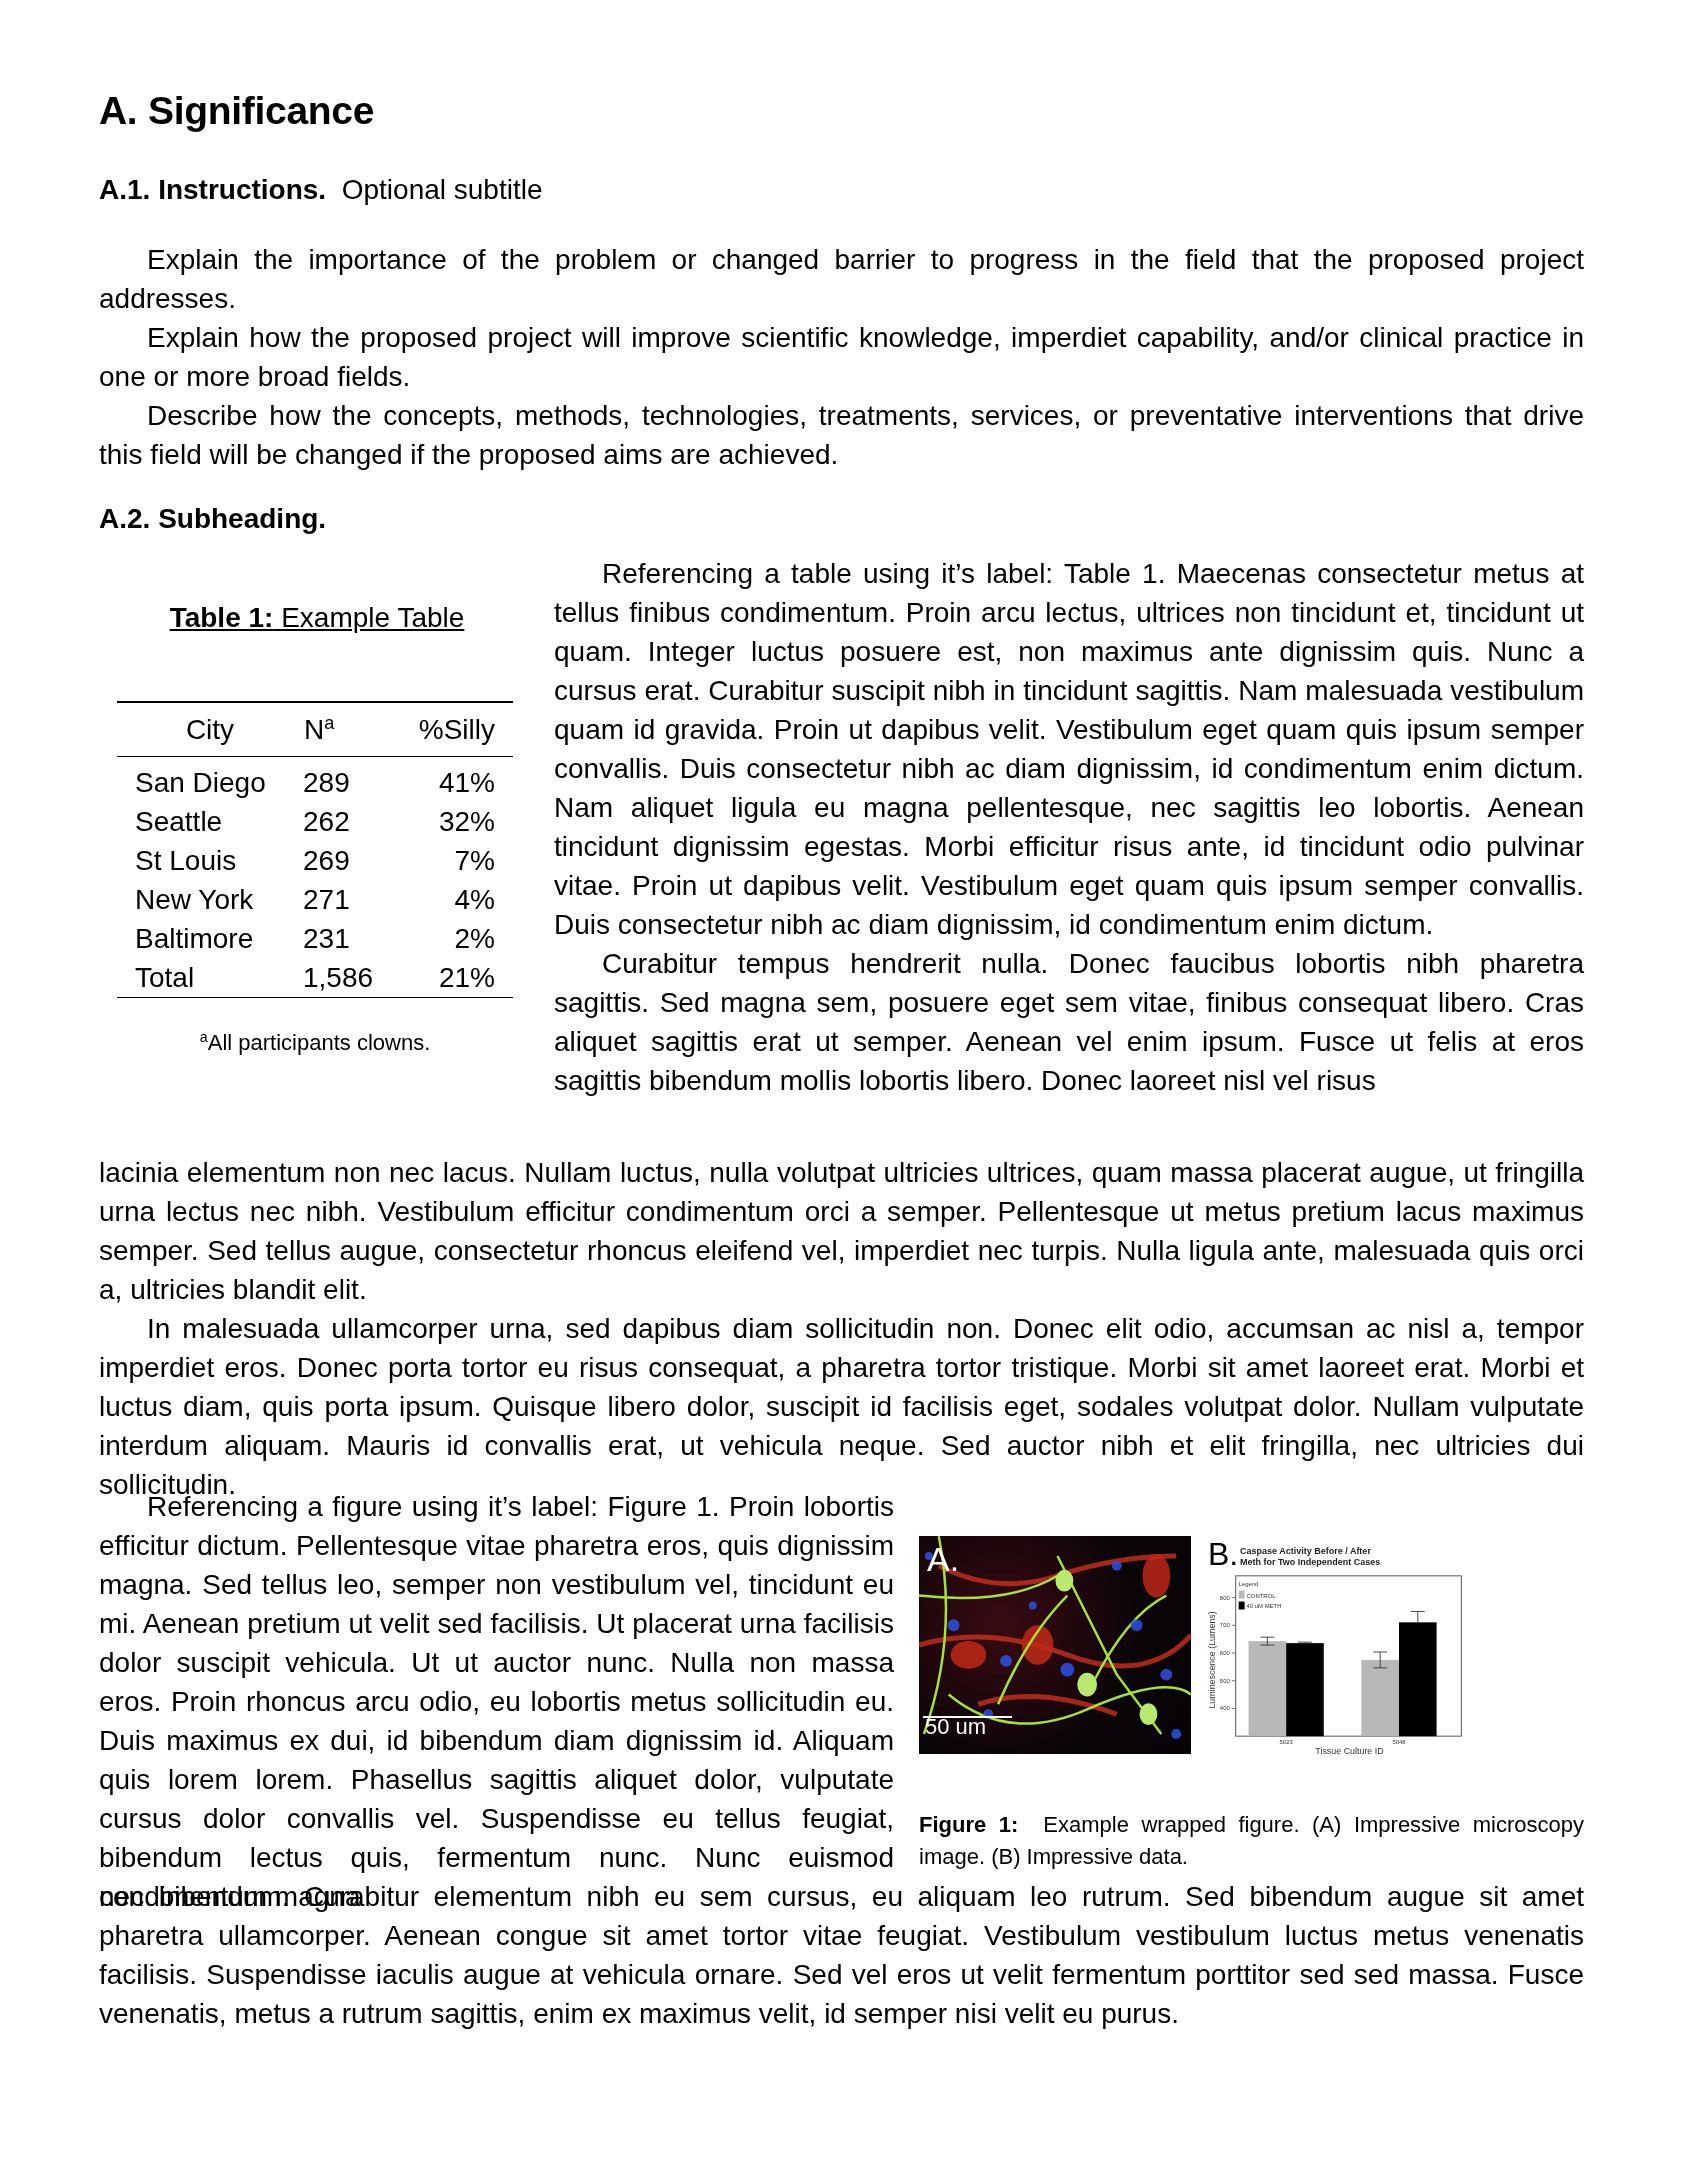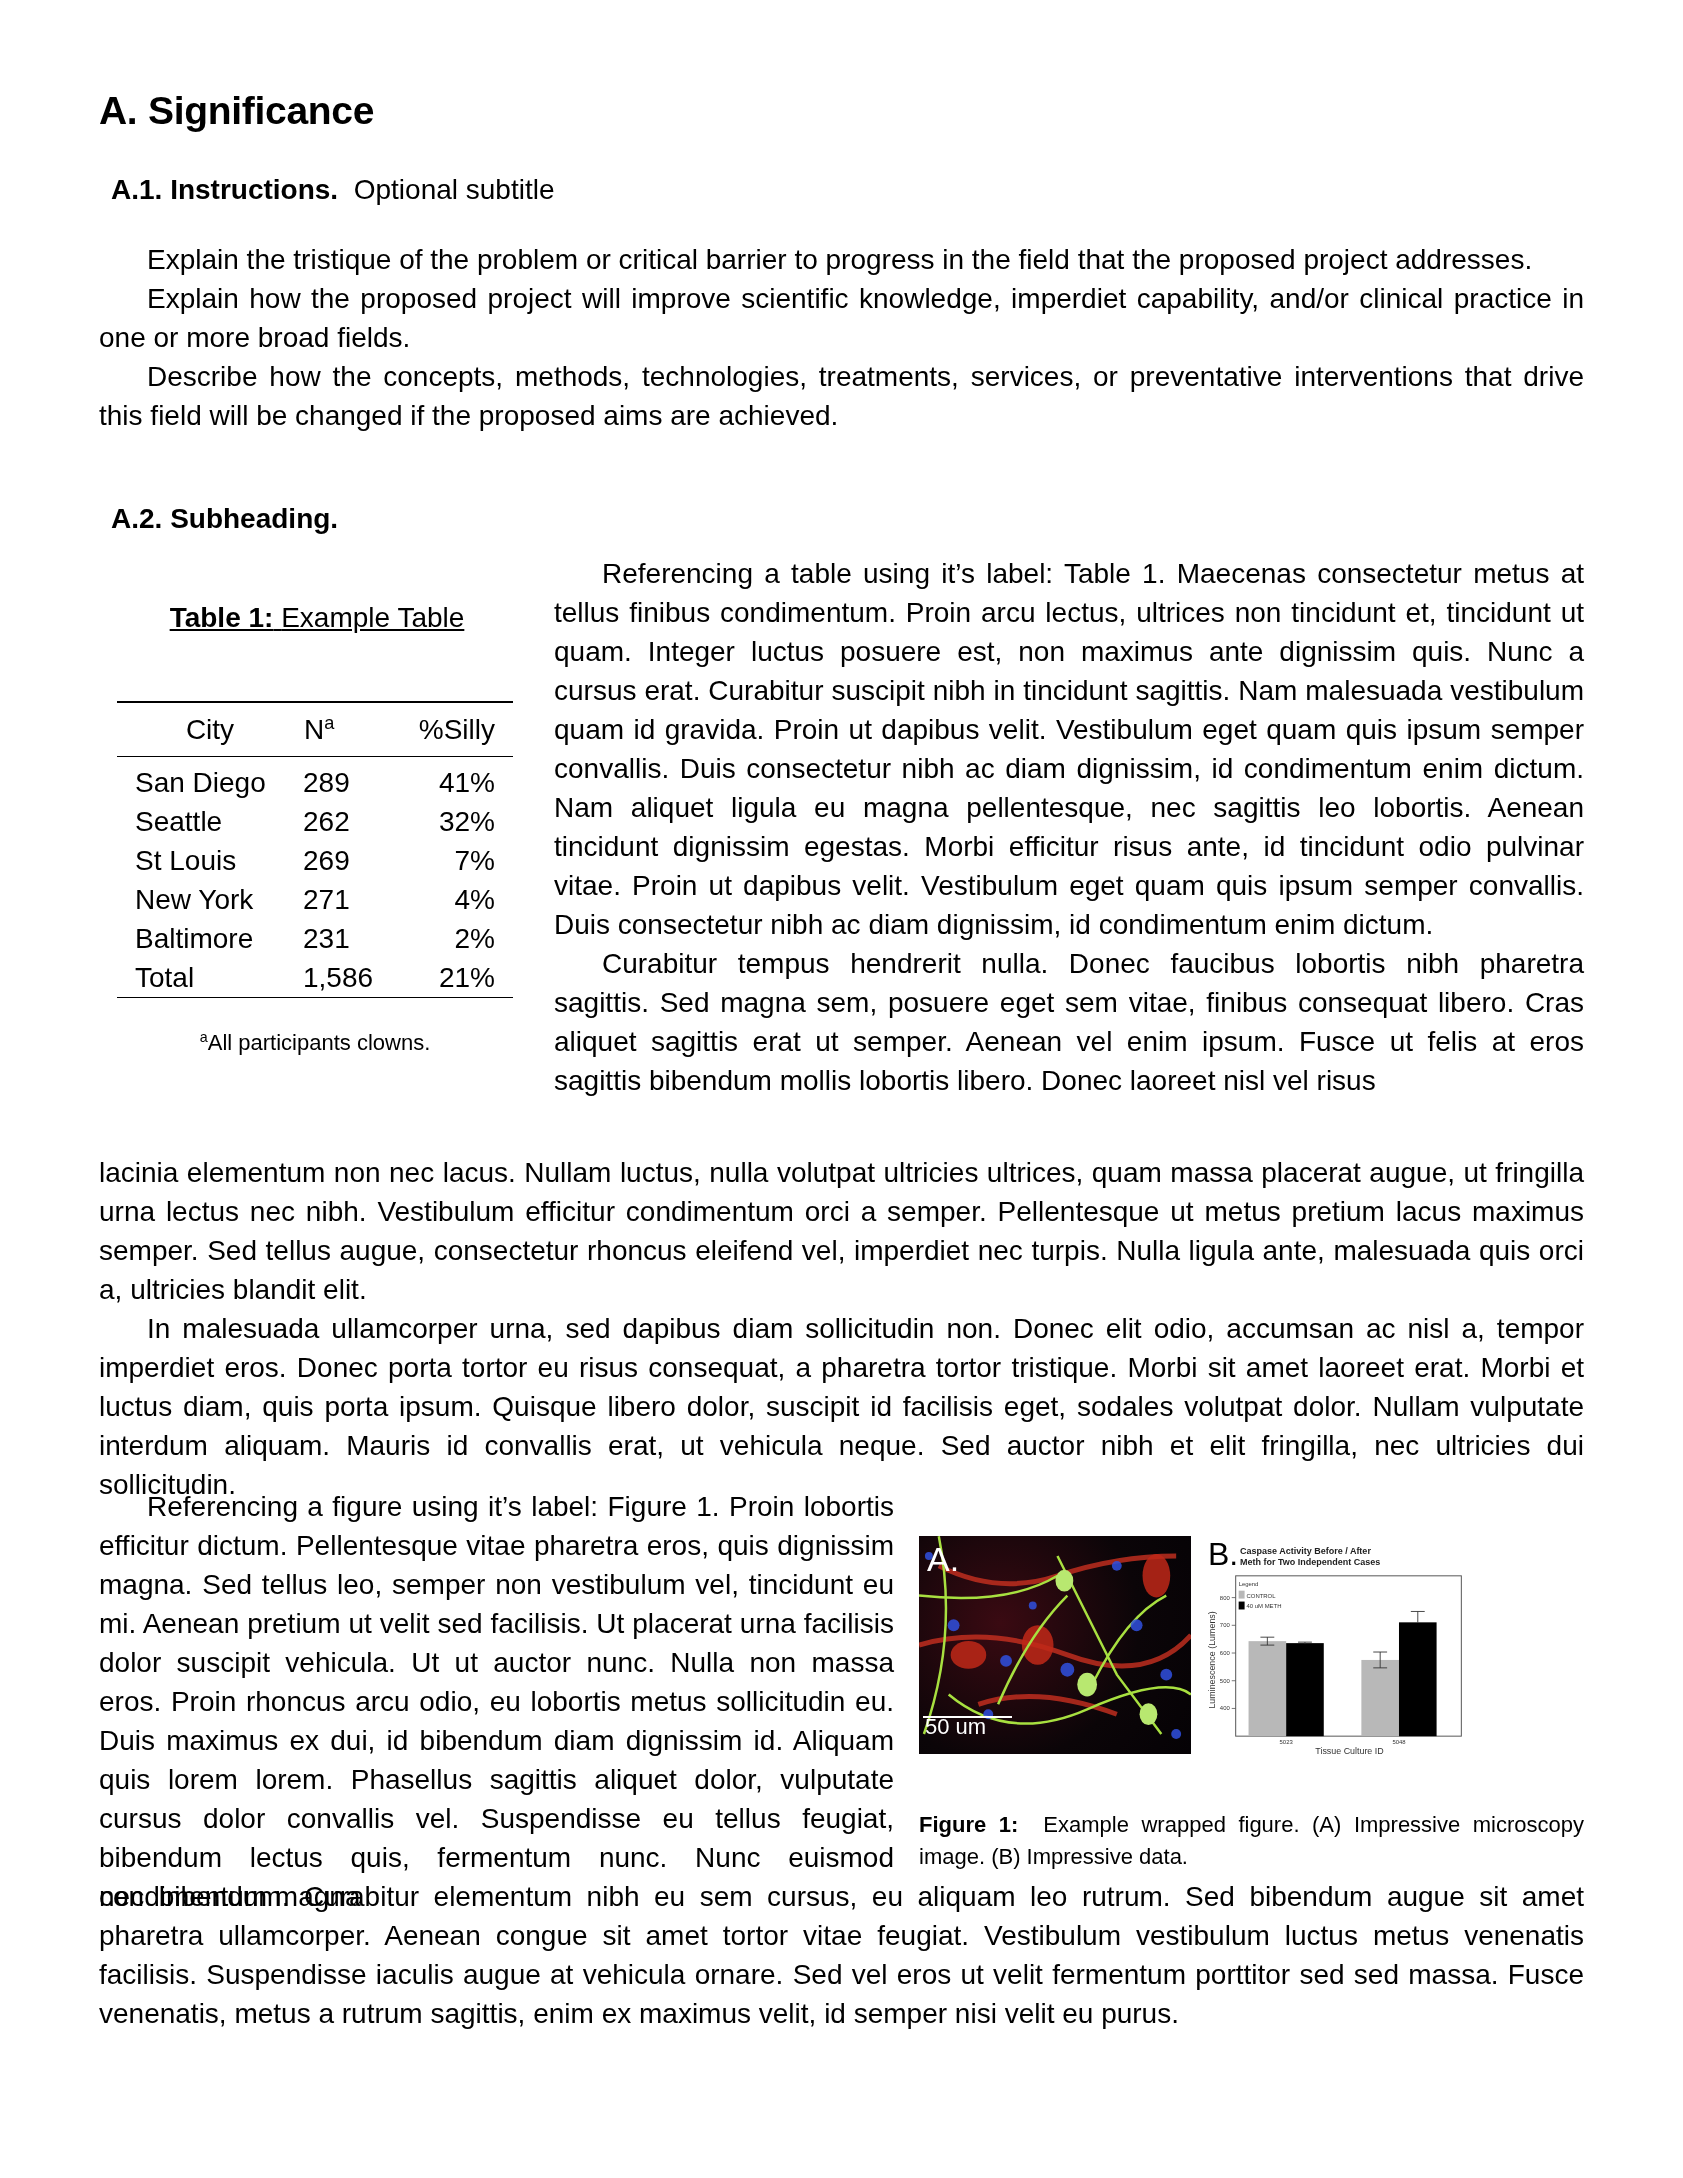--- a/index.html
+++ b/index.html
@@ -1,21 +1,21 @@
 <!DOCTYPE html>
 <html><head>
 <meta charset="utf-8">
 <style>
   html, body { margin: 0; padding: 0; background: #ffffff; }
   body { width: 1683px; height: 2178px; position: relative; overflow: hidden;
          font-family: "Liberation Sans", sans-serif; color: #000; }
   .page { position: absolute; left: 99px; top: 89px; width: 1485px; }
   h1 { font-size: 39px; font-weight: bold; margin: 0; letter-spacing: -0.3px; }
   .sub { position: absolute; font-size: 28px; }
-  .sub b { font-weight: bold; margin-left: 12px; }
+  .sub b { font-weight: bold; }
   .para { position: absolute; left: 0; width: 1485px; font-size: 28px; line-height: 39px; text-align: justify; }
   .para p { margin: 0; text-indent: 48px; }
   .tbl-caption { text-align: center; font-size: 28px; position: absolute; top: 513px; left: 0; width: 436px; }
   .tbl { position: absolute; left: 18px; top: 612px; width: 396px; border-collapse: collapse; font-size: 28px; }
   .tbl th { font-weight: normal; height: 51px; border-top: 2px solid #000; border-bottom: 1.5px solid #000; }
   .tbl td { height: 39px; padding: 0; }
   .tbl tr.first td { padding-top: 6px; }
   .tbl tr.last td { border-bottom: 1.5px solid #000; }
   .tbl td.c1 { padding-left: 18px; text-align: left; width: 168px; }
   .tbl td.c2 { text-align: left; width: 99px; }
@@ -51,21 +51,21 @@
 
 <div class="page">
   <h1>A. Significance</h1>
 
   <div class="sub" style="top:85px;left:0;">
     <b>A.1. Instructions.</b>&nbsp;
     <span>Optional subtitle</span>
   </div>
 
   <div class="para" style="top:151px;">
-    <p>Explain the tristique of the problem or critical barrier to progress in the field that the proposed project addresses.</p>
+    <p>Explain the importance of the problem or changed barrier to progress in the field that the proposed project addresses.</p>
     <p>Explain how the proposed project will improve scientific knowledge, imperdiet capability, and/or clinical practice in one or more broad fields.</p>
     <p>Describe how the concepts, methods, technologies, treatments, services, or preventative interventions that drive this field will be changed if the proposed aims are achieved.</p>
   </div>
 
   <div class="sub" style="top:414px;left:0;">
     <b>A.2. Subheading.</b>
   </div>
 
   <div class="tbl-caption" style="top:513px;text-decoration:underline;">
     <b>Table 1:</b>

